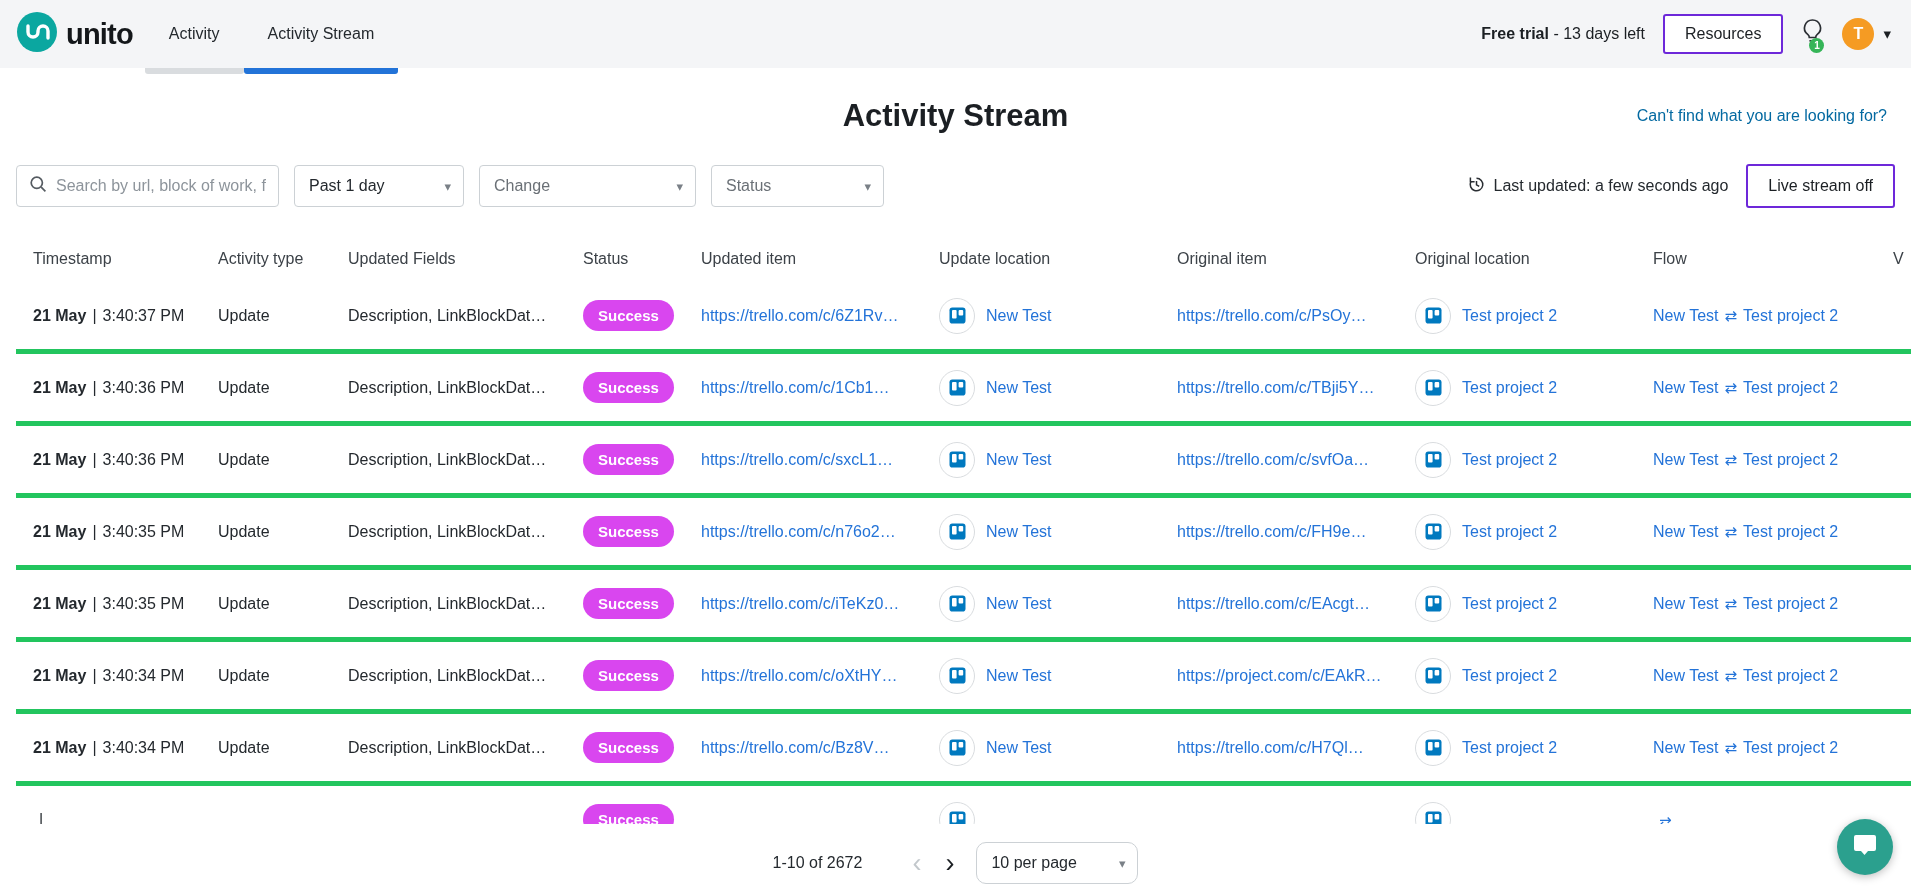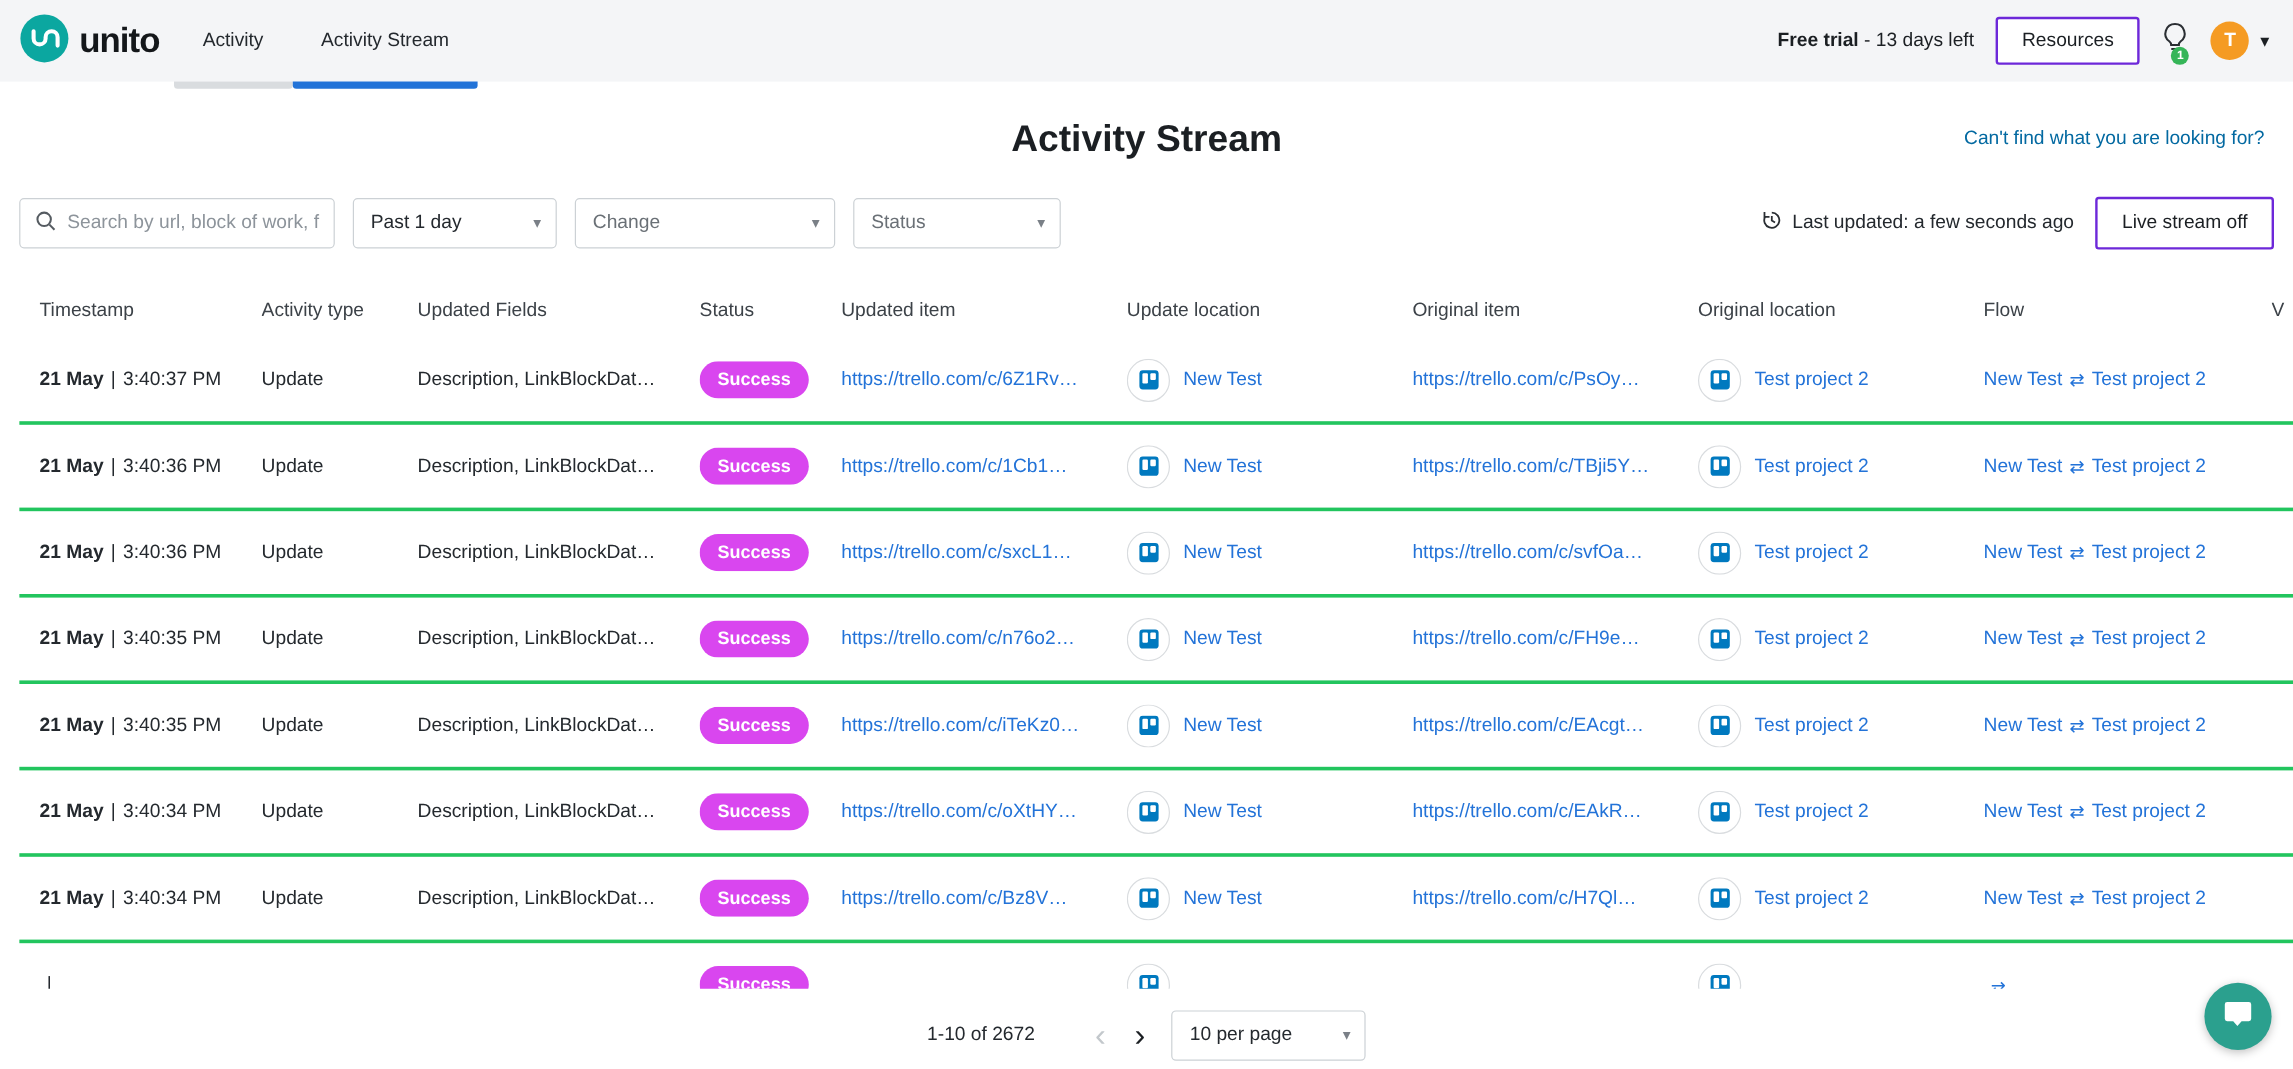--- a/index.html
+++ b/index.html
@@ -86,21 +86,21 @@
   
   .table-clip { margin:28px 0 0 16px; width:1895px; height:588px; overflow:hidden; }
   .tgrid {
     display:grid;
     grid-template-columns:202px 130px 235px 118px 238px 238px 238px 238px 240px 40px;
     align-items:center;
   }
   .tgrid > :first-child { padding-left:17px; }
   .thead { height:46px; font-size:16px; color:#3c4248; }
   .th { padding-right:10px; white-space:nowrap; overflow:hidden; }
-  .trow { height:72px; border-bottom:3px solid #22c55e; font-size:16px; }
+  .trow { height:72px; border-bottom:5px solid #22c55e; font-size:16px; }
   .td { padding-right:12px; white-space:nowrap; overflow:hidden; text-overflow:ellipsis; }
   .ts-sep { margin:0 6px; }
   .pill {
     display:inline-block; background:#d946ef; color:#fff; font-size:15px; font-weight:700;
     padding:7px 15px; border-radius:17px; line-height:17px;
   }
   .link { color:#2373d8; text-decoration:none; cursor:pointer; }
   .loc { display:flex; align-items:center; gap:11px; }
   .tool-circle {
     flex:none; width:36px; height:36px; border-radius:50%;
@@ -109,21 +109,21 @@
   }
   .flow-link { display:inline-flex; align-items:center; gap:6px; }
   .arrows { font-size:15px; }
 
   
   .pagination { display:flex; align-items:center; justify-content:center; margin-top:18px; }
   .pg-range { font-size:16px; color:#24292e; margin-right:38px; }
   .pg-chev { font-size:27px; line-height:27px; cursor:pointer; padding:0 12px; }
   .pg-chev.disabled { color:#c3c8cc; cursor:default; }
   .pg-chev.enabled { color:#1b1f23; margin-right:10px; }
-  .per-page { width:162px; color:#24292e; margin-right:0; }
+  .per-page { width:162px; color:#24292e; margin-right:0;border-radius:10px; }
 
   
   .intercom {
     position:absolute; right:18px; bottom:16px; width:56px; height:56px; border-radius:50%;
     background:#2ba08e; display:flex; align-items:center; justify-content:center;
     cursor:pointer; box-shadow:0 2px 8px rgba(0,0,0,0.25);
   }
 </style>
 </head>
 <body>
@@ -472,21 +472,21 @@
       <span class="tool-circle">
         <svg width="17" height="17" viewBox="0 0 17 17">
           <rect x="0.5" y="0.5" width="16" height="16" rx="2.8" fill="#0079bf"></rect>
           <rect x="3" y="3" width="4.6" height="8.6" rx="1" fill="#ffffff"></rect>
           <rect x="9.6" y="3" width="4.6" height="5.6" rx="1" fill="#ffffff"></rect>
         </svg>
       </span>
       <a class="link">New Test</a>
     </div>
     <div class="td">
-      <a class="link">https://trello.com/c/EAkR…</a>
+      <a class="link">https://project.com/c/EAkR…</a>
     </div>
     <div class="td loc">
       <span class="tool-circle">
         <svg width="17" height="17" viewBox="0 0 17 17">
           <rect x="0.5" y="0.5" width="16" height="16" rx="2.8" fill="#0079bf"></rect>
           <rect x="3" y="3" width="4.6" height="8.6" rx="1" fill="#ffffff"></rect>
           <rect x="9.6" y="3" width="4.6" height="5.6" rx="1" fill="#ffffff"></rect>
         </svg>
       </span>
       <a class="link">Test project 2</a>

